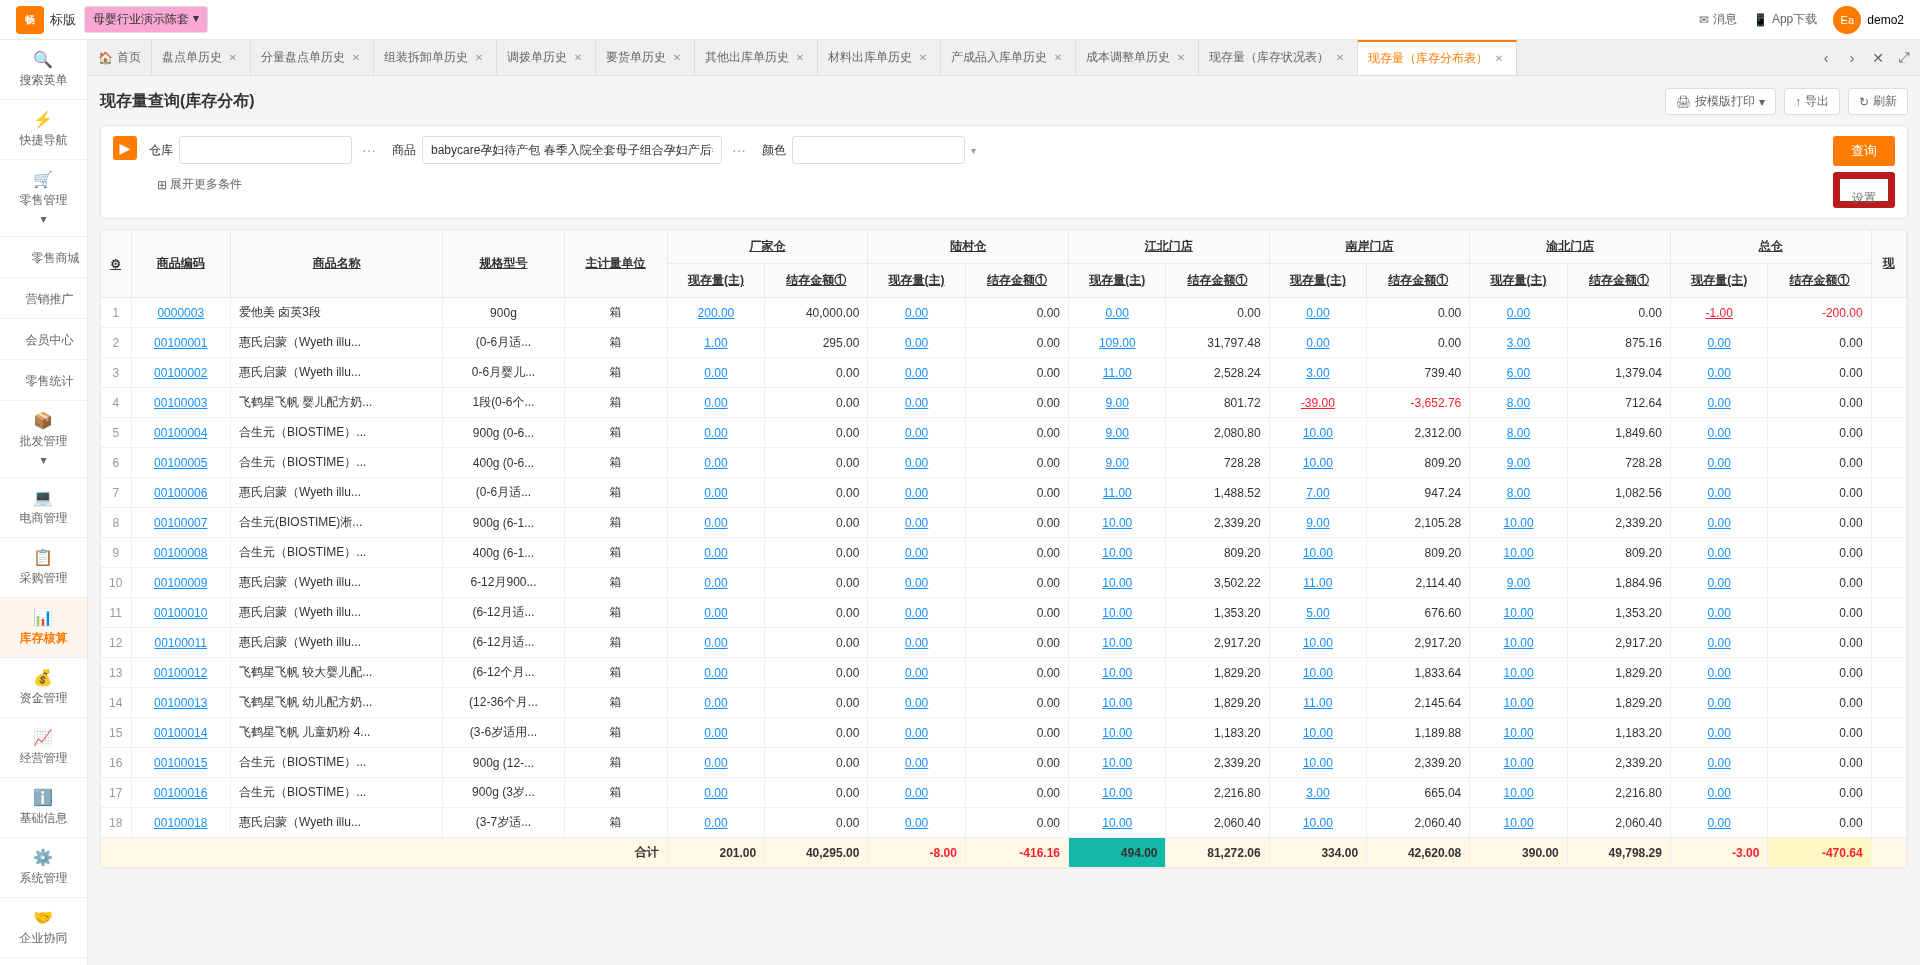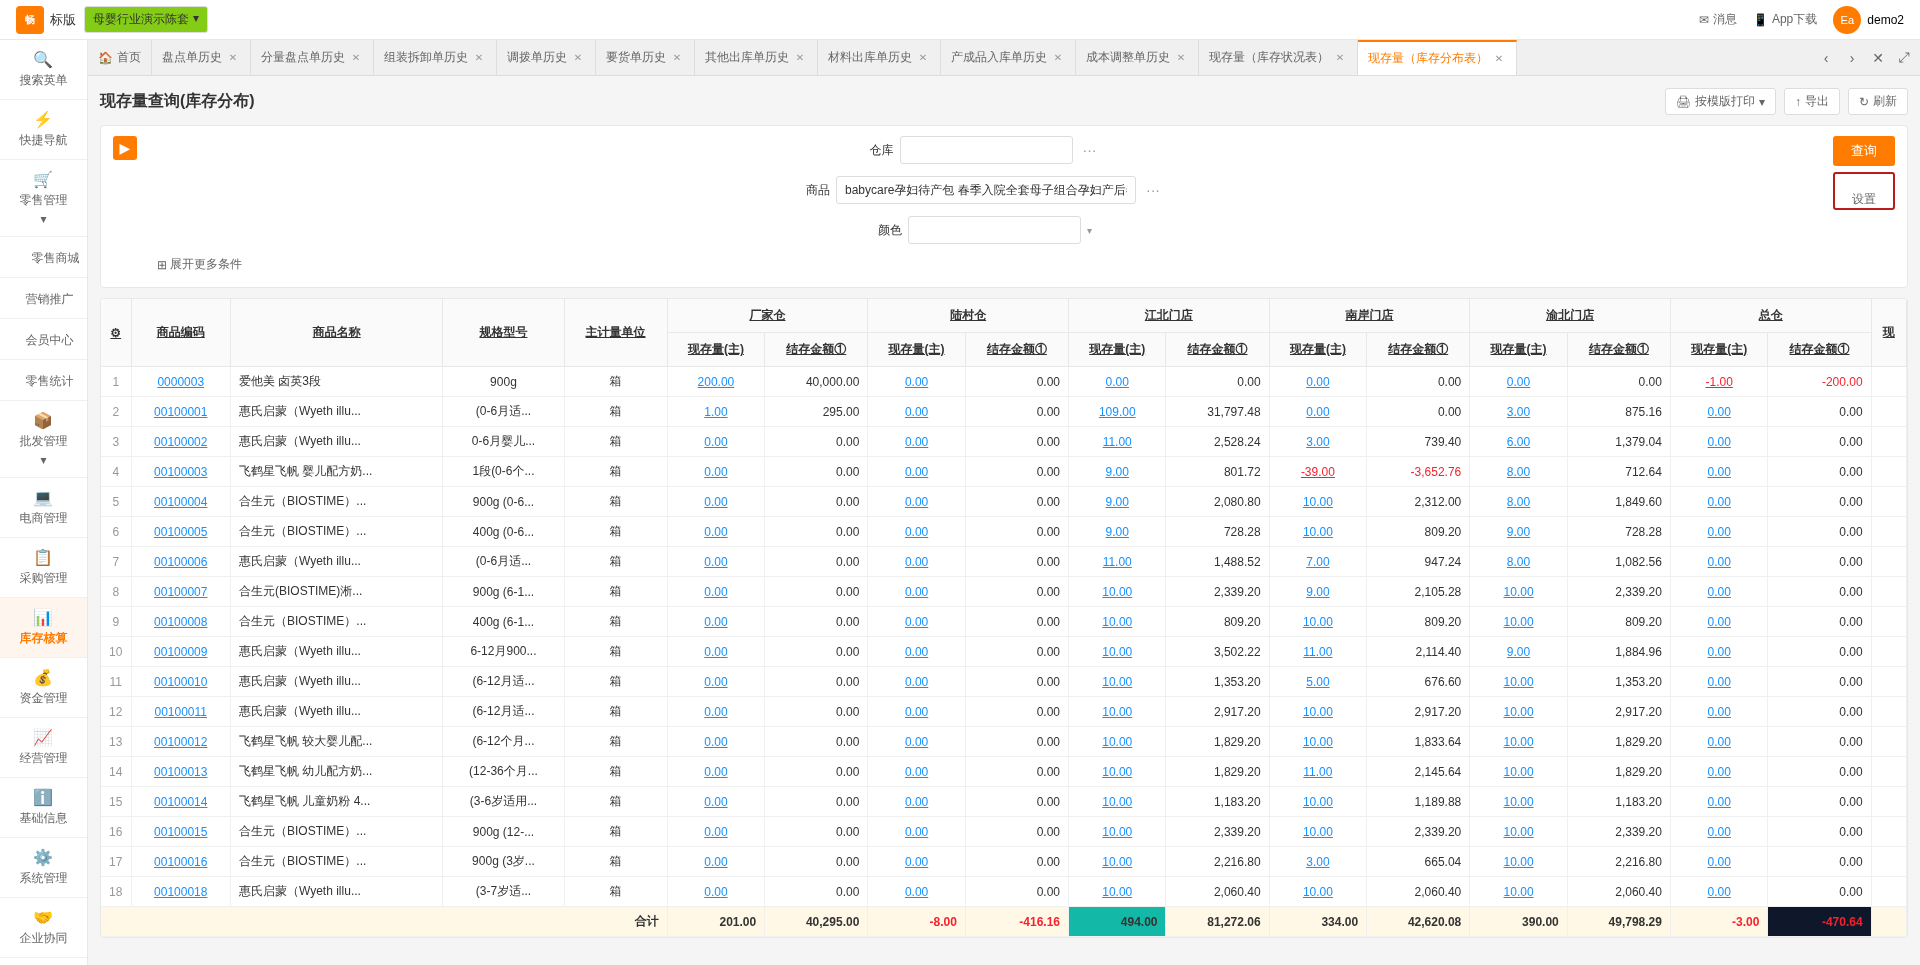--- a/index.html
+++ b/index.html
@@ -15,21 +15,21 @@
       padding: 0 16px;
       border-bottom: 1px solid #e8e8e8;
       position: fixed;
       top: 0; left: 0; right: 0;
       z-index: 100;
     }
     .top-bar-left { display: flex; align-items: center; gap: 8px; }
     .logo-area { display: flex; align-items: center; gap: 6px; }
     .logo-icon { width: 28px; height: 28px; background: #ff7c00; border-radius: 4px; display: flex; align-items: center; justify-content: center; color: #fff; font-size: 10px; font-weight: bold; }
     .logo-text { font-size: 13px; color: #333; }
-    .company-select { display: flex; gap: 4px; color: #333; font-size: 12px; cursor: pointer; padding: 4px 8px; border: 1px solid #ddd; border-radius: 3px; background: #84cc16; }
+    .company-select { display: flex; gap: 4px; color: #333; font-size: 12px; cursor: pointer; padding: 4px 8px; border: 1px solid #ddd; border-radius: 3px; background: #f9a8d4; }
     .top-bar-right { display: flex; align-items: center; gap: 16px; }
     .top-bar-btn { display: flex; align-items: center; gap: 4px; color: #666; cursor: pointer; font-size: 12px; }
     .user-info { display: flex; align-items: center; gap: 6px; cursor: pointer; }
     .avatar { width: 28px; height: 28px; border-radius: 50%; background: #ff7c00; color: #fff; display: flex; align-items: center; justify-content: center; font-size: 11px; }
 
     
     .sidebar {
       position: fixed;
       top: 40px; left: 0; bottom: 0;
       width: 88px;
@@ -146,21 +146,20 @@
       border: 1px solid #e8e8e8;
       border-radius: 4px;
       padding: 10px 12px;
       margin-bottom: 10px;
     }
     .filter-row {
       display: flex;
       align-items: center;
       gap: 12px;
       flex-wrap: wrap;
-      flex-direction: column;
     }
     .filter-item {
       display: flex;
       align-items: center;
       gap: 6px;
     }
     .filter-label { color: #333; font-size: 12px; white-space: nowrap; }
     .filter-input {
       height: 28px;
       border: 1px solid #ddd;
@@ -184,24 +183,24 @@
       padding: 5px 18px;
       background: #ff7c00;
       color: #fff;
       border: none;
       border-radius: 3px;
       cursor: pointer;
       font-size: 13px;
       height: 30px;
     }
     .settings-btn {
-      padding: 17px 12px;
+      padding: 11px 12px;
       background: #fff;
       color: #666;
-      border: 2px solid #b91c1c;
+      border: 7px solid #b91c1c;
       border-radius: 3px;
       cursor: pointer;
       font-size: 12px;
       height: 30px;
     }
     .filter-right { margin-left: auto; display: flex; gap: 6px; flex-direction: column; }
     .orange-arrow {
       width: 24px; height: 24px;
       background: #ff7c00;
       color: #fff;
@@ -887,19 +886,19 @@
   <td class="td-num" style="background:#fff8e7;font-weight:bold;">40,295.00</td>
   <td class="td-num td-red" style="background:#fff8e7;font-weight:bold;">-8.00</td>
   <td class="td-num td-red" style="background:#fff8e7;font-weight:bold;">-416.16</td>
   <td class="td-num" style="background:#14b8a6;font-weight:bold;">494.00</td>
   <td class="td-num" style="background:#fff8e7;font-weight:bold;">81,272.06</td>
   <td class="td-num" style="background:#fff8e7;font-weight:bold;">334.00</td>
   <td class="td-num" style="background:#fff8e7;font-weight:bold;">42,620.08</td>
   <td class="td-num" style="background:#fff8e7;font-weight:bold;">390.00</td>
   <td class="td-num" style="background:#fff8e7;font-weight:bold;">49,798.29</td>
   <td class="td-num td-red" style="background:#fff8e7;font-weight:bold;">-3.00</td>
-  <td class="td-num td-red" style="background:#0f172a;font-weight:bold;">-470.64</td>
+  <td class="td-num td-red" style="background:#fef9c3;font-weight:bold;">-470.64</td>
   <td style="background:#fff8e7;"></td>
 </tr>
         </tbody>
     </table>
   </div>
 </div>
 
 </body></html>

